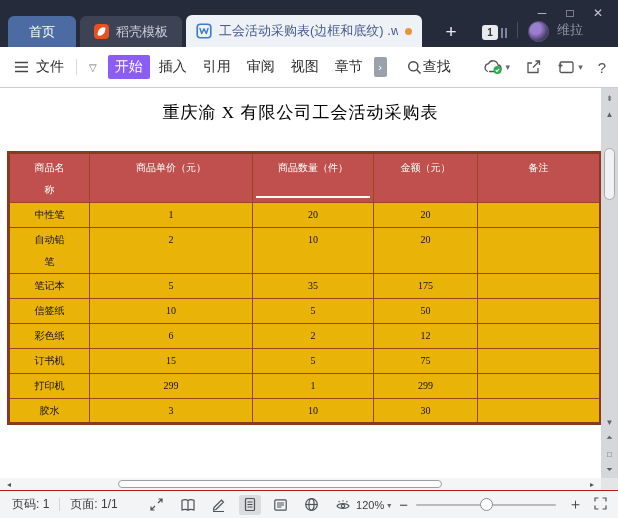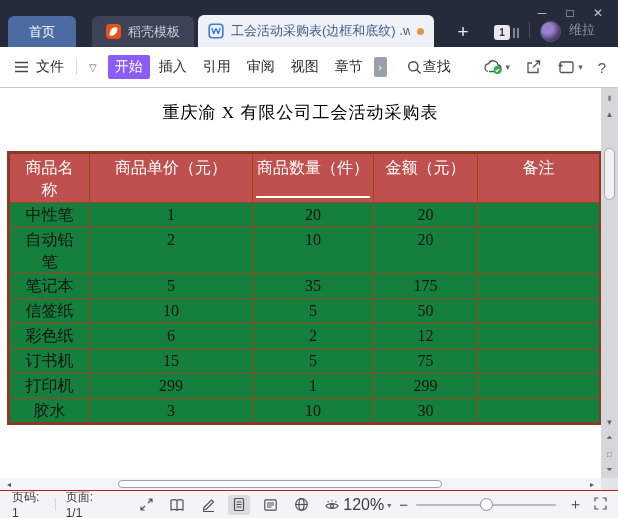--- a/index.html
+++ b/index.html
@@ -6,21 +6,21 @@
   html,body { width:618px; height:518px; overflow:hidden; }
   body { font-family:"Liberation Sans", sans-serif; }
   .window { width:618px; height:518px; display:flex; flex-direction:column; background:#fff; }
 
   
   .titlebar { height:47px; background:#262b3c; position:relative; flex:none; }
   .win-controls { position:absolute; top:2px; right:6px; display:flex; color:#c3c7d2; }
   .win-btn { width:28px; height:22px; display:flex; align-items:center; justify-content:center; font-size:12px; cursor:default; }
   .tabs { position:absolute; left:8px; bottom:0; right:0; display:flex; align-items:flex-end; }
   .tab { height:31px; border-radius:6px 6px 0 0; display:flex; align-items:center; font-size:13px; padding:0 14px; }
-  .tab-home { background:#4c6ba3; color:#fff; padding:0 21px; margin-right:16px; }
+  .tab-home { background:#4c6ba3; color:#fff; padding:0 21px; margin-right:4px; }
   .tab-docer { background:#3d4355; color:#cdd1da; gap:7px; padding:0 14px; margin-right:4px; }
   .docer-ico { width:15px; height:15px; background:#e8501f; border-radius:4px; position:relative; }
   .docer-ico::after { content:""; position:absolute; left:4px; top:3px; width:7px; height:9px; background:#fff; border-radius:7px 1px 7px 1px; transform:rotate(8deg); }
   .tab-doc { background:#eef1f6; color:#44598c; height:32px; width:236px; gap:7px; padding:0 10px; }
   .tab-doc .doc-title-text { white-space:nowrap; overflow:hidden; flex:1; font-size:13px; }
   .dot-modified { width:7px; height:7px; border-radius:50%; background:#e9933e; flex:none; }
   .wps-ico { width:16px; height:16px; flex:none; }
   .newtab { color:#e8eaef; font-size:19px; margin:0 0 4px 14px; width:30px; text-align:center; }
   .tabcount { margin:0 0 7px 16px; display:flex; align-items:center; gap:3px; }
   .tabcount .cnt { background:#e9eaee; color:#333; width:16px; height:15px; border-radius:3px; font-size:10px; display:flex; align-items:center; justify-content:center; font-weight:bold; }
@@ -44,23 +44,23 @@
   .ri { display:flex; align-items:center; gap:2px; }
   .chev-s { font-size:9px; color:#666; }
   .help-q { font-size:15px; color:#555; }
 
   
   .docarea { flex:1; position:relative; background:#fff; overflow:hidden; }
   .page { position:absolute; left:0; top:0; width:601px; bottom:12px; background:#fff; overflow:hidden; }
   .doc-heading { margin-top:13px; text-align:center; font-family:"Liberation Serif","DejaVu Serif",serif; font-size:17px; color:#000; letter-spacing:1px; }
   table.doc-table { border-collapse:collapse; margin:27px 0 0 7px; table-layout:fixed; width:592px;
      font-family:"Liberation Serif","DejaVu Serif",serif; border:3px solid #8a3a21; }
-  .doc-table th, .doc-table td { border:1px solid #9c4420; text-align:center; vertical-align:top; font-size:16px; white-space:pre-line; line-height:22px; }
+  .doc-table th, .doc-table td { border:1px solid #9c4420; text-align:center; vertical-align:top; font-size:10px; white-space:pre-line; line-height:22px; }
   .doc-table th { background:#c0504d; color:#fff; font-weight:normal; height:50px; padding-top:3px; position:relative; }
-  .doc-table td { background:#15803d; color:#121212; height:25px; padding-top:1px; }
+  .doc-table td { background:#eab308; color:#121212; height:25px; padding-top:1px; }
   .doc-table .c0 { width:81px; } .doc-table .c1 { width:163px; } .doc-table .c2 { width:121px; }
   .doc-table .c3 { width:104px; } .doc-table .c4 { width:123px; }
   .hdr-underline { position:absolute; left:3px; right:3px; bottom:4px; height:2px; background:#fdfdf0; }
 
   
   .vscroll { position:absolute; right:0; top:0; bottom:12px; width:17px; background:#d5d7da; display:flex; flex-direction:column; align-items:center; }
   .vs-ico { color:#5f6368; font-size:8px; height:16px; display:flex; align-items:center; justify-content:center; width:100%; }
   .vs-ruler { margin-top:2px; }
   .vs-thumb { width:11px; height:52px; background:#f2f2f2; border:1px solid #a9a9a9; border-radius:7px; margin-top:26px; }
   .vs-bottom { margin-top:auto; display:flex; flex-direction:column; align-items:center; }
@@ -73,21 +73,21 @@
   .corner { position:absolute; right:0; bottom:0; width:17px; height:12px; background:#e4e5e7; }
 
   
   .statusbar { height:28px; background:#f3f4f5; border-top:1px solid #b91c1c; display:flex; align-items:center; padding:0 10px 0 12px; flex:none; font-size:12px; color:#3c3c3c; }
   .sb-divider { width:1px; height:13px; background:#d5d6d8; margin:0 10px; }
   .sb-icons { display:flex; align-items:center; gap:9px; margin-left:28px; }
   .sb-ico { width:22px; height:20px; display:flex; align-items:center; justify-content:center; border-radius:3px; }
   .sb-ico.active { background:#dbdcde; }
   .sb-ico svg { stroke:#4f5357; fill:none; stroke-width:1.2; }
   .zoom-cluster { margin-left:auto; display:flex; align-items:center; }
-  .zoom-pct { font-size:16px; color:#3c3c3c; }
+  .zoom-pct { font-size:11px; color:#3c3c3c; }
   .zoom-chev { font-size:8px; color:#666; margin:2px 8px 0 3px; }
   .zoom-minus { font-size:15px; color:#444; margin-right:8px; }
   .zoom-track { position:relative; width:140px; height:2px; background:#b9bcbf; border-radius:1px; }
   .zoom-thumb { position:absolute; left:64px; top:-6px; width:13px; height:13px; border-radius:50%; background:#fdfdfd; border:1px solid #8a8d90; }
   .zoom-plus { font-size:15px; color:#444; margin:0 10px 0 12px; }
   .fit-ico svg { stroke:#4f5357; fill:none; stroke-width:1.2; }
 </style>
 </head>
 <body>
 

